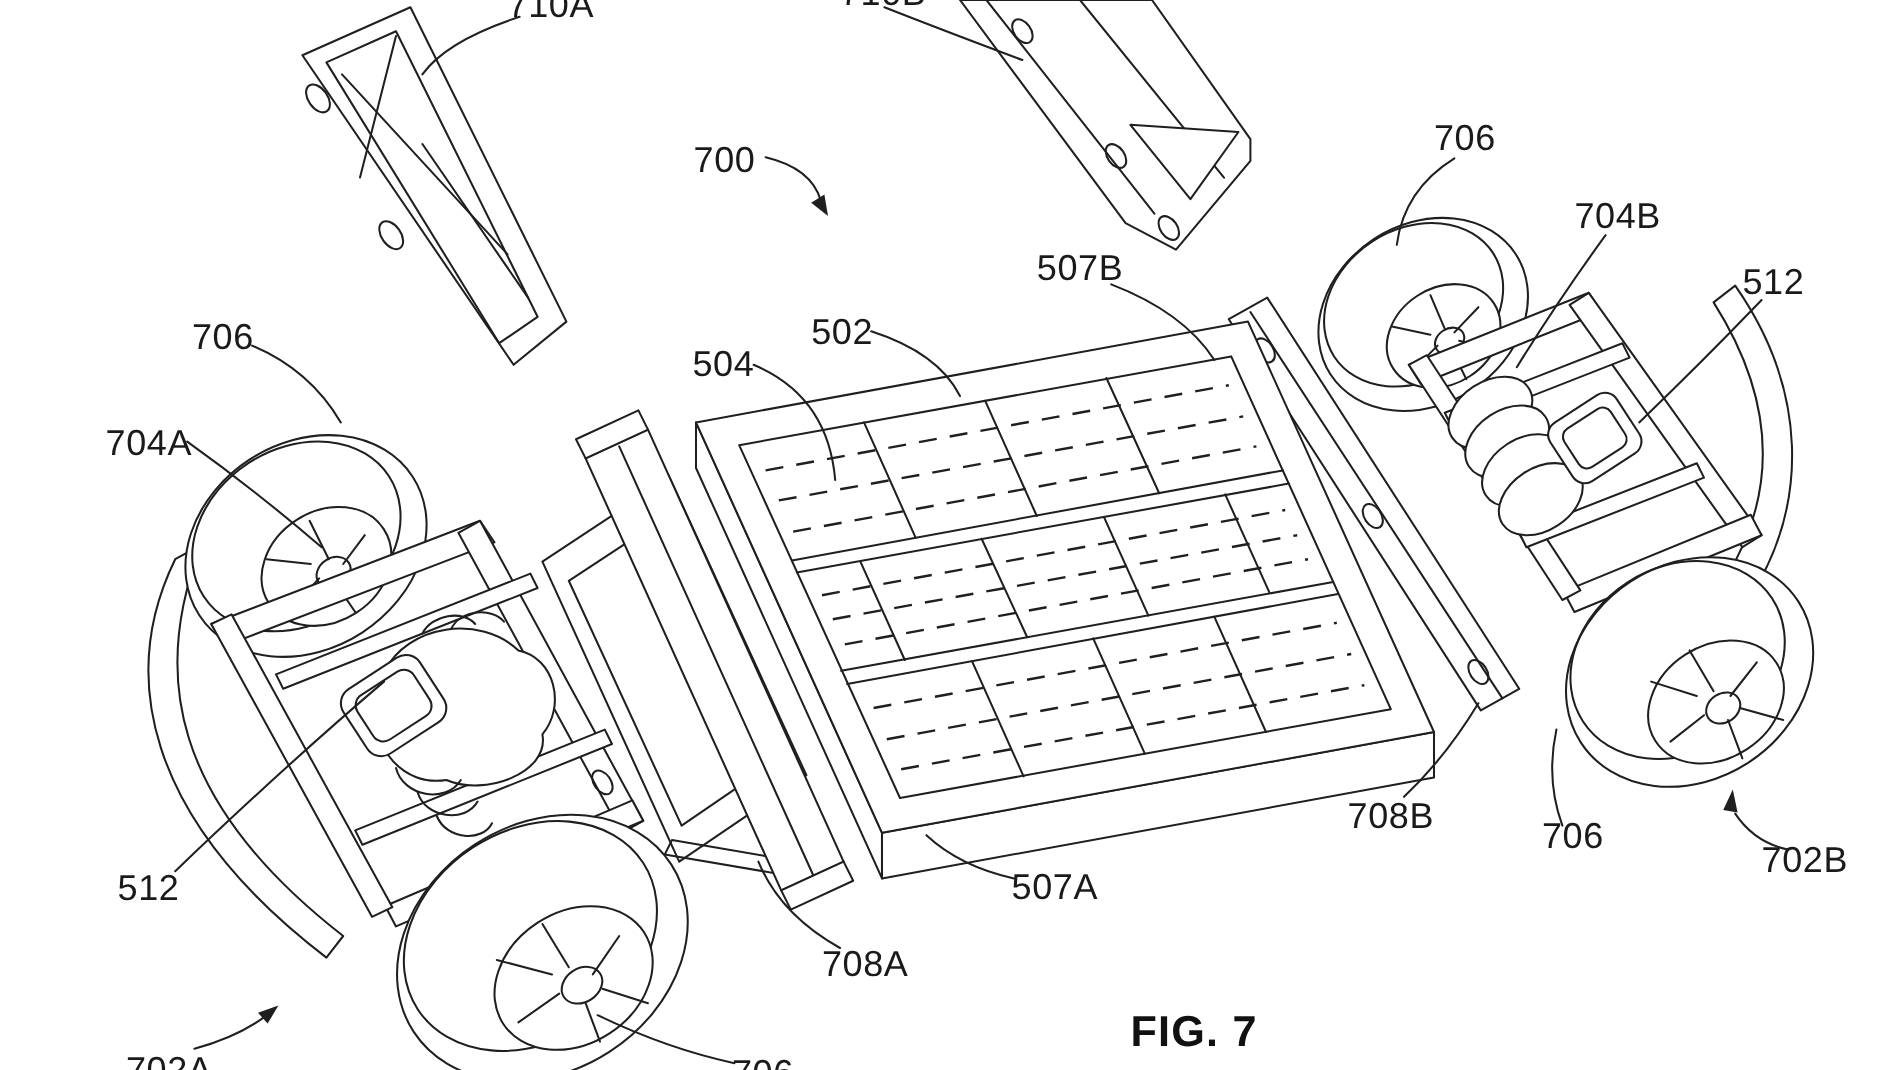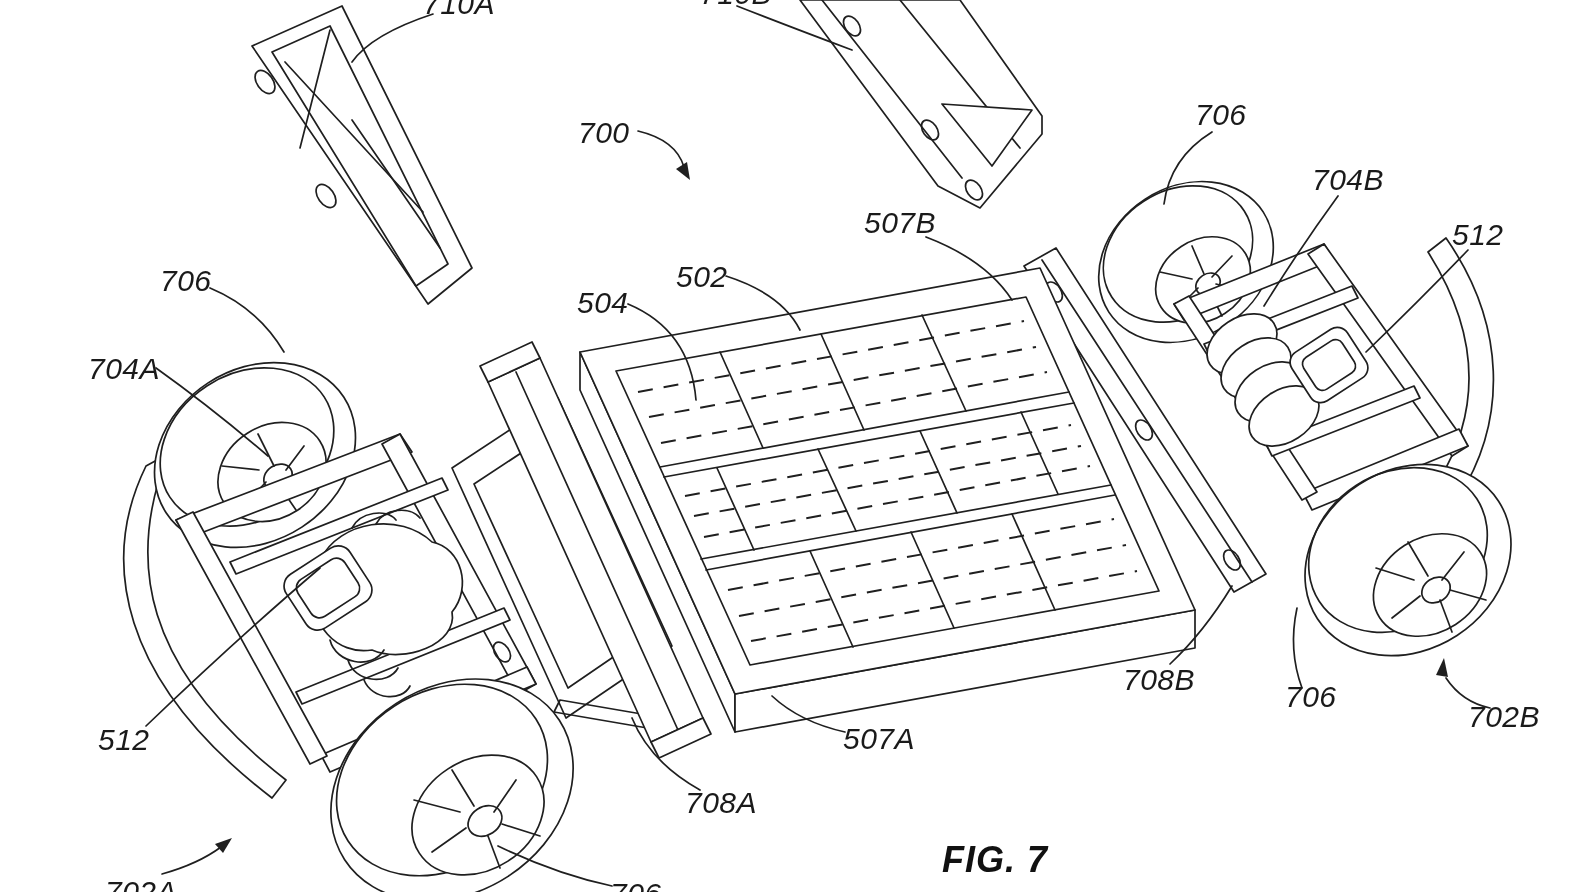--- a/index.html
+++ b/index.html
@@ -6,21 +6,20 @@
     margin: 0; padding: 0;
     width: 1586px; height: 892px;
     overflow: hidden;
     background: #ffffff;
     font-family: "Liberation Sans", sans-serif;
   }
   .canvas {
     position: relative;
     width: 1586px; height: 892px;
     background: #ffffff;
-    font-style: italic;
   }
   svg { display: block; }
   .ln   { fill: none; stroke: #1f1f1f; stroke-width: 1.7; stroke-linejoin: round; stroke-linecap: round; }
   .lnw  { fill: #ffffff; stroke: #1f1f1f; stroke-width: 1.7; stroke-linejoin: round; }
   .dash { fill: none; stroke: #1f1f1f; stroke-width: 2; stroke-dasharray: 15 11; stroke-linecap: butt; }
   .leader { fill: none; stroke: #1f1f1f; stroke-width: 1.7; stroke-linecap: round; }
   .ahead  { fill: #1f1f1f; stroke: none; }
   .ref {
     font-family: "Liberation Sans", sans-serif;
     font-size: 30px;

